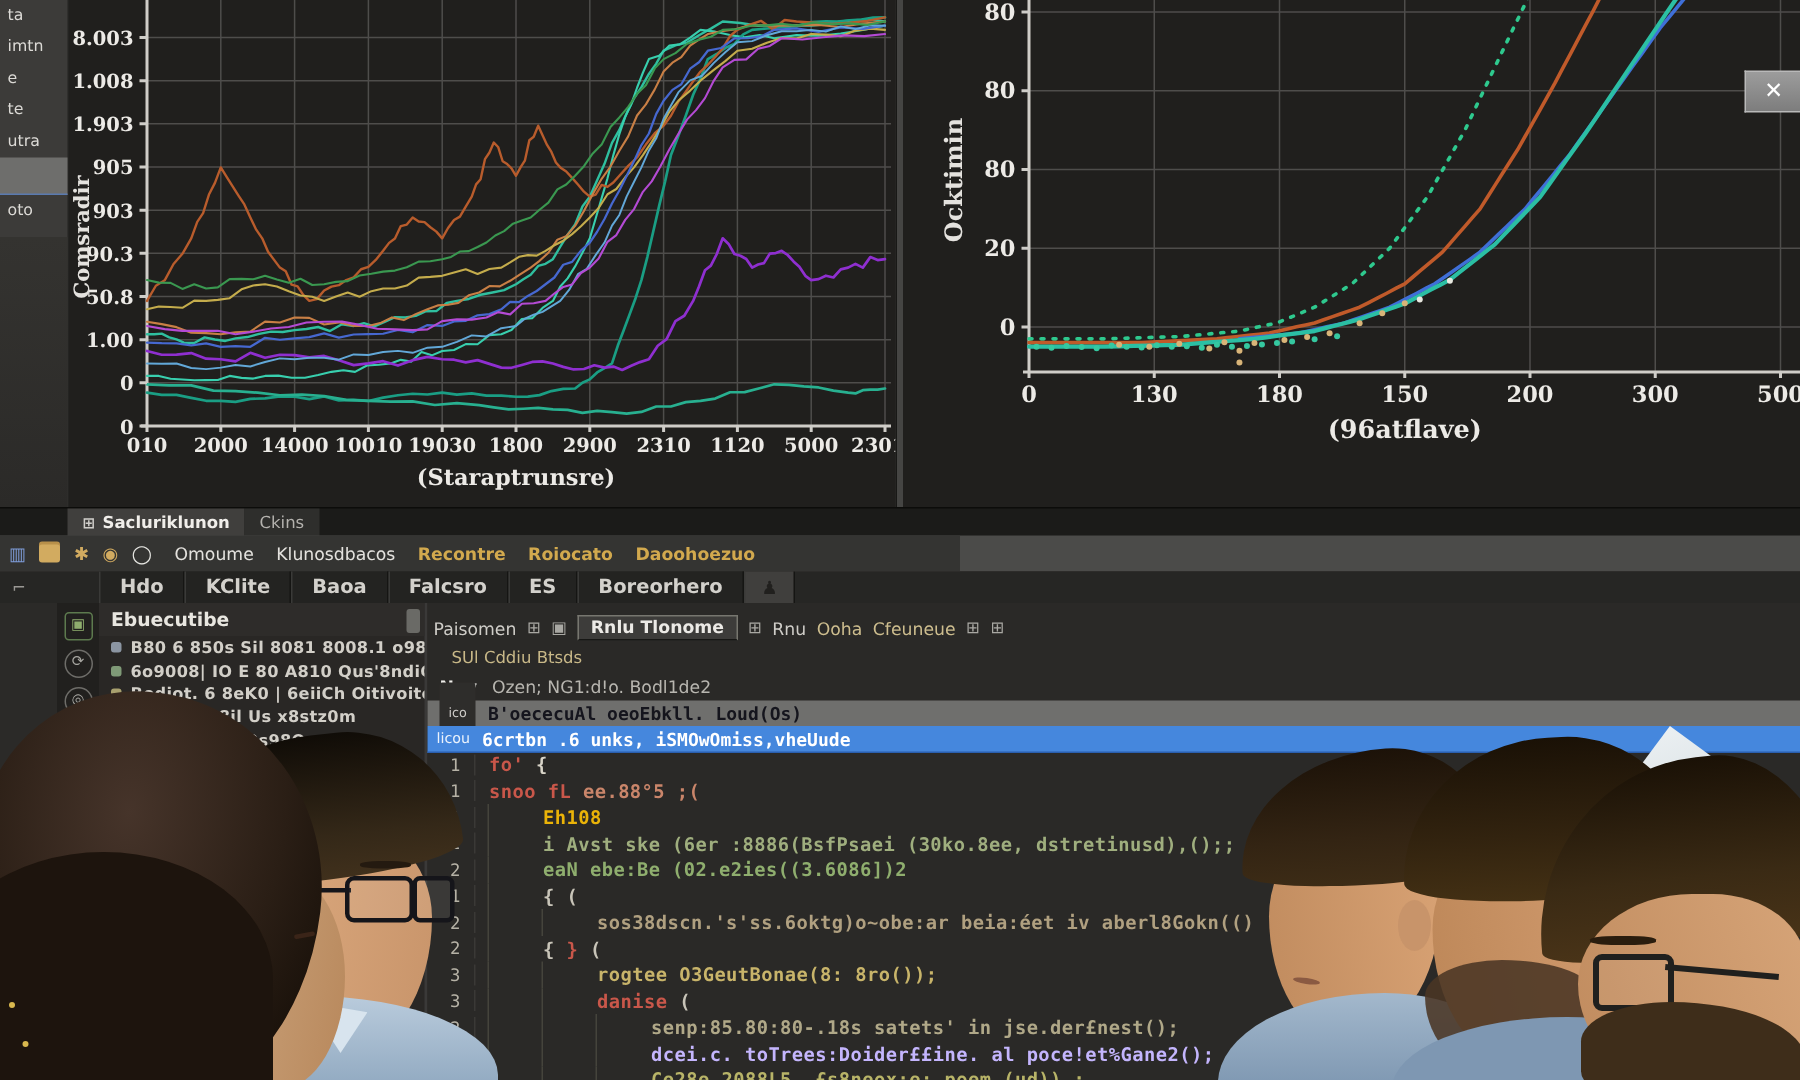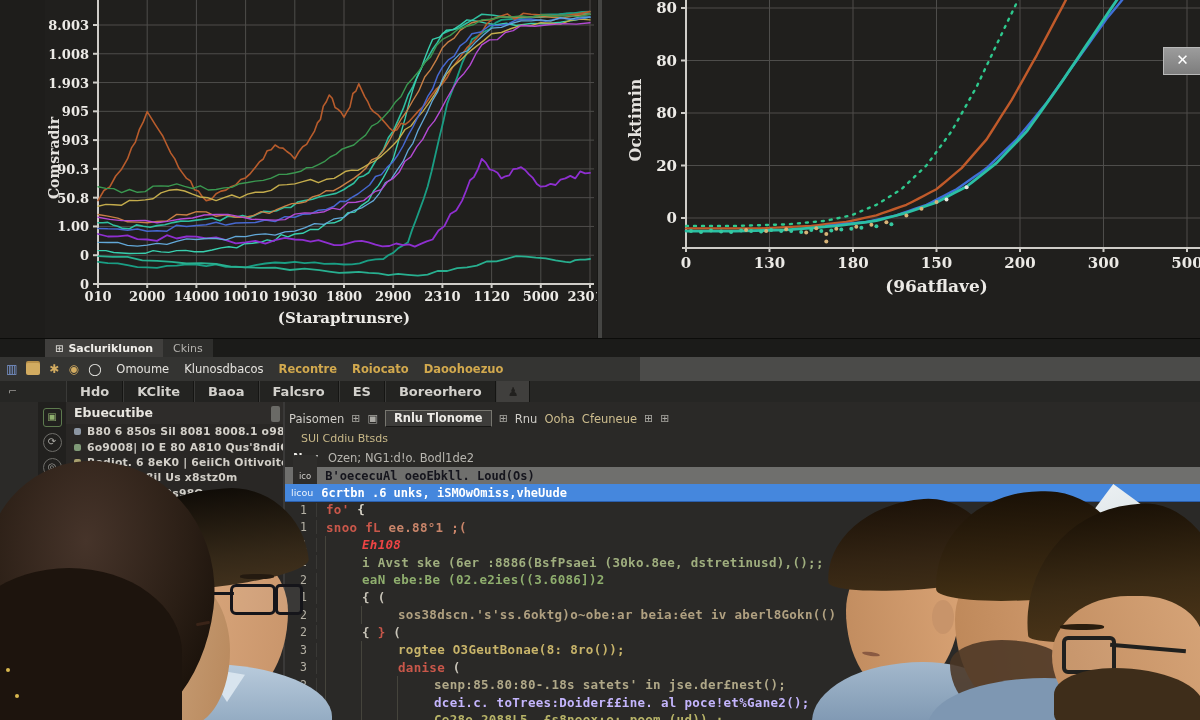--- a/index.html
+++ b/index.html
@@ -276,20 +276,30 @@
         <text x="76" y="118" text-anchor="end" fill="#eceae6" font-size="15" font-weight="bold" font-family="&quot;DejaVu Serif&quot;,serif">80</text>
         <line x1="80" y1="165.5" x2="85" y2="165.5" stroke="#cfcdc8" stroke-width="2"></line>
         <text x="76" y="170.5" text-anchor="end" fill="#eceae6" font-size="15" font-weight="bold" font-family="&quot;DejaVu Serif&quot;,serif">20</text>
         <line x1="80" y1="218" x2="85" y2="218" stroke="#cfcdc8" stroke-width="2"></line>
         <text x="76" y="223" text-anchor="end" fill="#eceae6" font-size="15" font-weight="bold" font-family="&quot;DejaVu Serif&quot;,serif">0</text>
         <text x="335.5" y="292" text-anchor="middle" fill="#eceae6" font-size="17" font-weight="bold" font-family="&quot;DejaVu Serif&quot;,serif">(96atflave)</text>
         <text x="40" y="120" text-anchor="middle" fill="#e4e2de" font-size="16" font-weight="bold" font-family="&quot;DejaVu Serif&quot;,serif" transform="rotate(-90 40 120)">Ocktimin</text>
       </svg>
   </div>
 
+  <div id="left-menu" class="abs">
+    <div class="lm-item">ta</div>
+      <div class="lm-item">imtn</div>
+      <div class="lm-item">e</div>
+      <div class="lm-item">te</div>
+      <div class="lm-item">utra</div>
+      <div class="lm-item hl"></div>
+      <div class="lm-item">oto</div>
+      <div class="lm-bottom"></div>
+  </div>
 
   <div id="close-btn" class="abs">
     <span>✕</span>
   </div>
 
   <div id="tabbar1" class="abs">
     <div class="wtab" id="wtab-active">
       <span class="wicon">⊞</span><span>Sacluriklunon</span>
     </div>
     <div class="wtab" id="wtab-2">
@@ -462,26 +472,26 @@
       <span class="badge">licou</span>
       <span class="txt">6crtbn .6 unks, iSMOwOmiss,vheUude</span>
     </div>
     <div id="code-lines">
         <div class="cline">
           <span class="cnum">1</span>
           <span class="ctext"><span style="color: rgb(201, 87, 74);">fo'</span><span style="color: rgb(216, 212, 200);"> {</span></span>
         </div>
         <div class="cline">
           <span class="cnum">1</span>
-          <span class="ctext"><span style="color: rgb(201, 87, 74);">snoo fL</span><span style="color: rgb(201, 133, 106);"> ee.88°1 ;(</span></span>
+          <span class="ctext"><span style="color: rgb(201, 87, 74);">snoo fL</span><span style="color: rgb(201, 133, 106);"> ee.88°5 ;(</span></span>
         </div>
         <div class="cline">
           <span class="cnum">1</span>
           <span class="cindent"></span>
-          <span class="ctext"><span style="color: #ef4444; font-style: italic;">Eh108</span></span>
+          <span class="ctext"><span style="color: #eab308;">Eh108</span></span>
         </div>
         <div class="cline">
           <span class="cnum">2</span>
           <span class="cindent"></span>
           <span class="ctext"><span style="color: rgb(159, 174, 126);">i  Avst ske (6er :8886(BsfPsaei (30ko.8ee, dstretinusd),();;</span></span>
         </div>
         <div class="cline">
           <span class="cnum">2</span>
           <span class="cindent"></span>
           <span class="ctext"><span style="color: rgb(143, 174, 110);">eaN ebe:Be (02.e2ies((3.6086])2</span></span>

